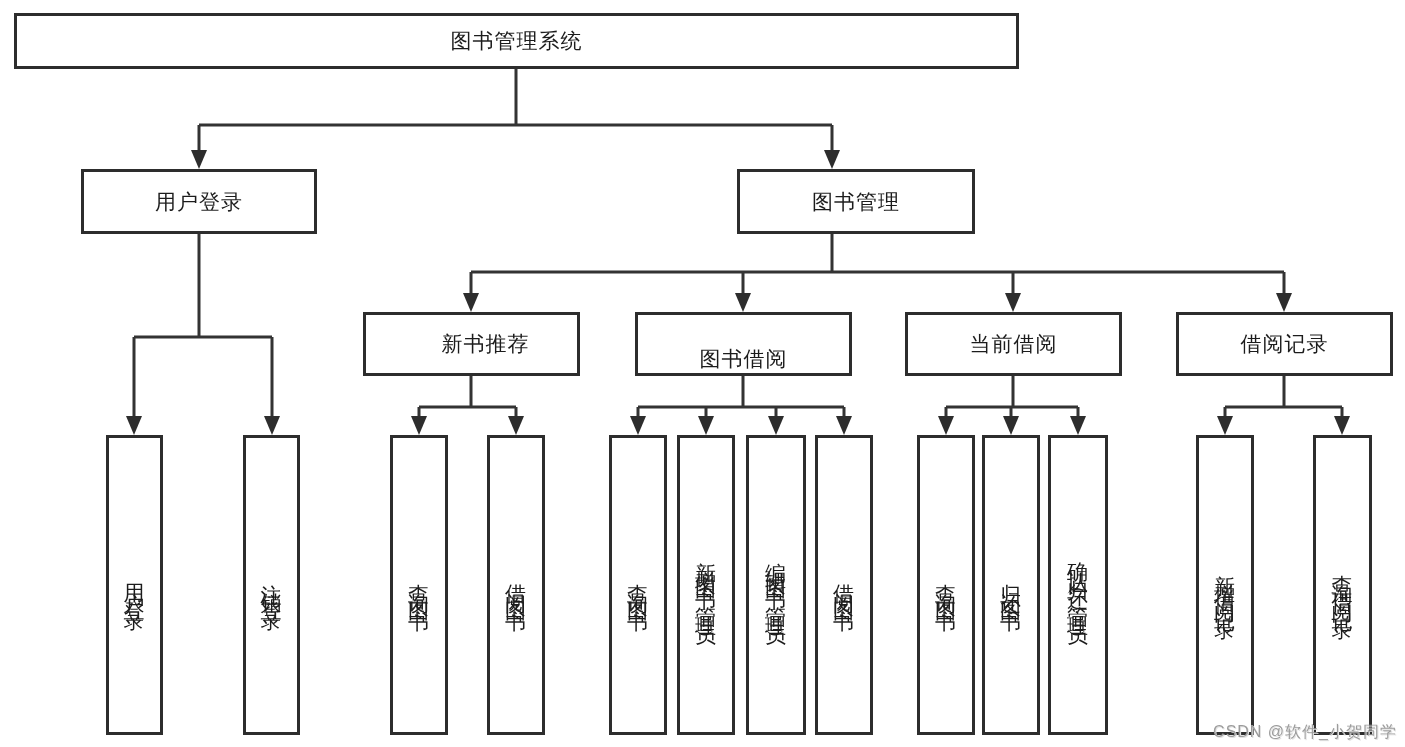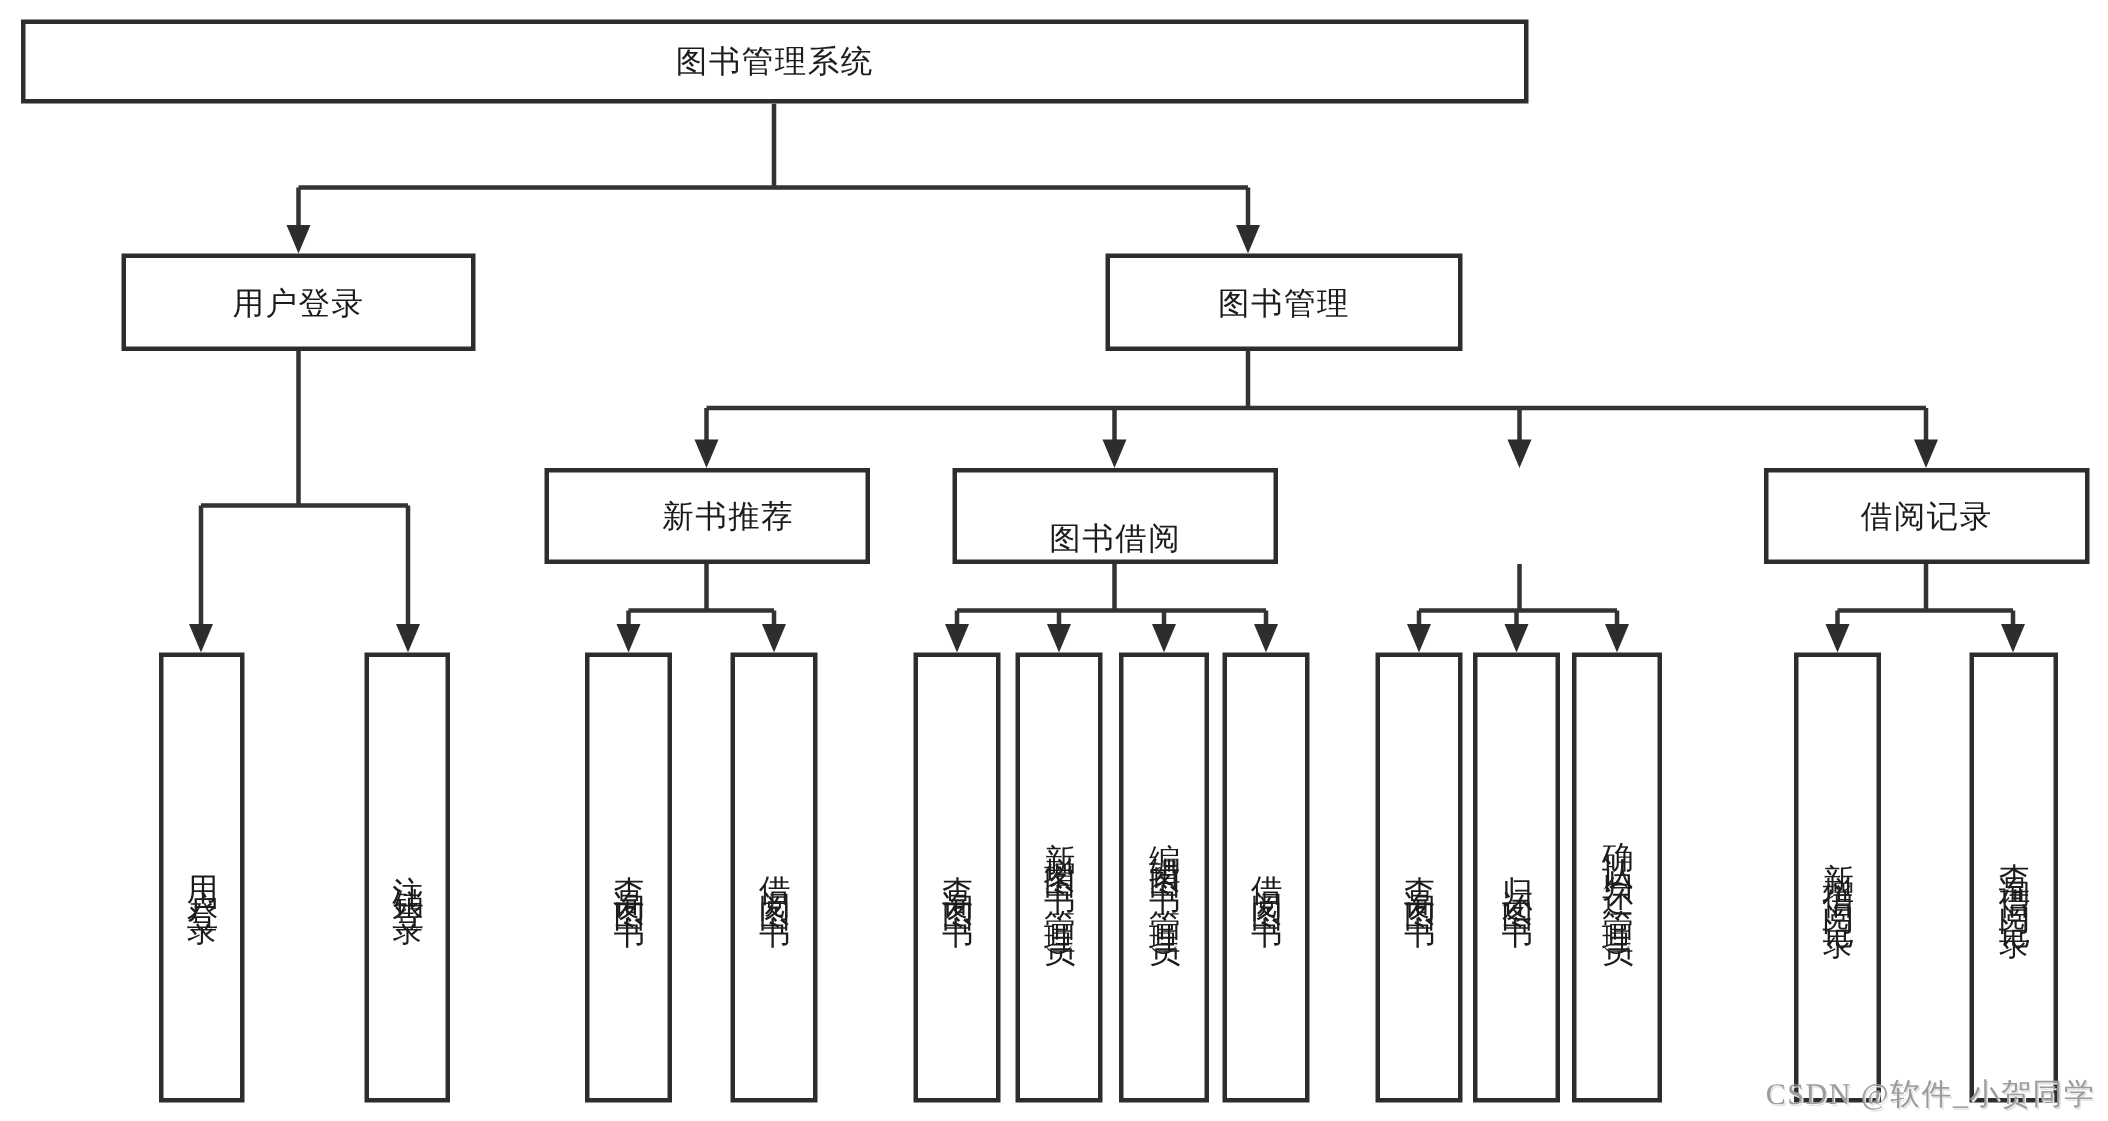--- a/index.html
+++ b/index.html
@@ -2,21 +2,21 @@
 <html><head>
 <meta charset="utf-8">
 <style>
   html, body { margin: 0; padding: 0; background: #ffffff; }
   #canvas {
     position: relative;
     width: 1405px;
     height: 747px;
     background: #ffffff;
     overflow: hidden;
-    font-family: Liberation Serif, serif;
+    font-family: Liberation Sans, sans-serif;
     border-radius: 25px;
   }
   #wires { position: absolute; left: 0; top: 0; z-index: 0; }
   .box {
     position: absolute;
     box-sizing: border-box;
     background: #ffffff;
     border: 3px solid #2d2d2d;
     display: flex;
     align-items: center;
@@ -29,21 +29,21 @@
     writing-mode: vertical-rl;
     text-orientation: mixed;
     font-size: 21px;
     letter-spacing: 9px;
     line-height: 1;
   }
   .watermark {
     position: absolute;
     right: 8px;
     bottom: 4px;
-    font-size: 20px;
+    font-size: 16px;
     color: #9c9c9c;
     text-shadow: 1px 1px 0 #e3e3e3;
     z-index: 2;
     letter-spacing: 1px;
   }
 </style>
 </head>
 <body>
 
 <div id="canvas">
@@ -101,20 +101,23 @@
   <div class="box hbox" style="left:713px; top:169px; width:238px; height:65px;margin-left:24px;">
     <span>图书管理</span>
   </div>
 
   <div class="box hbox" style="left:363px; top:312px; width:217px; height:64px;padding-left:28px;">
     <span>新书推荐</span>
   </div>
   <div class="box hbox" style="left:635px; top:312px; width:217px; height:64px;align-items:flex-end;">
     <span>图书借阅</span>
   </div>
+  <div class="box hbox" style="left:905px; top:312px; width:217px; height:64px;">
+    <span>当前借阅</span>
+  </div>
   <div class="box hbox" style="left:1176px; top:312px; width:217px; height:64px;">
     <span>借阅记录</span>
   </div>
 
   <div class="box vbox" style="left:106px; top:435px; width:57px; height:300px;">
     <span class="vtext">用户登录</span>
   </div>
   <div class="box vbox" style="left:243px; top:435px; width:57px; height:300px;">
     <span class="vtext">注销登录</span>
   </div>

